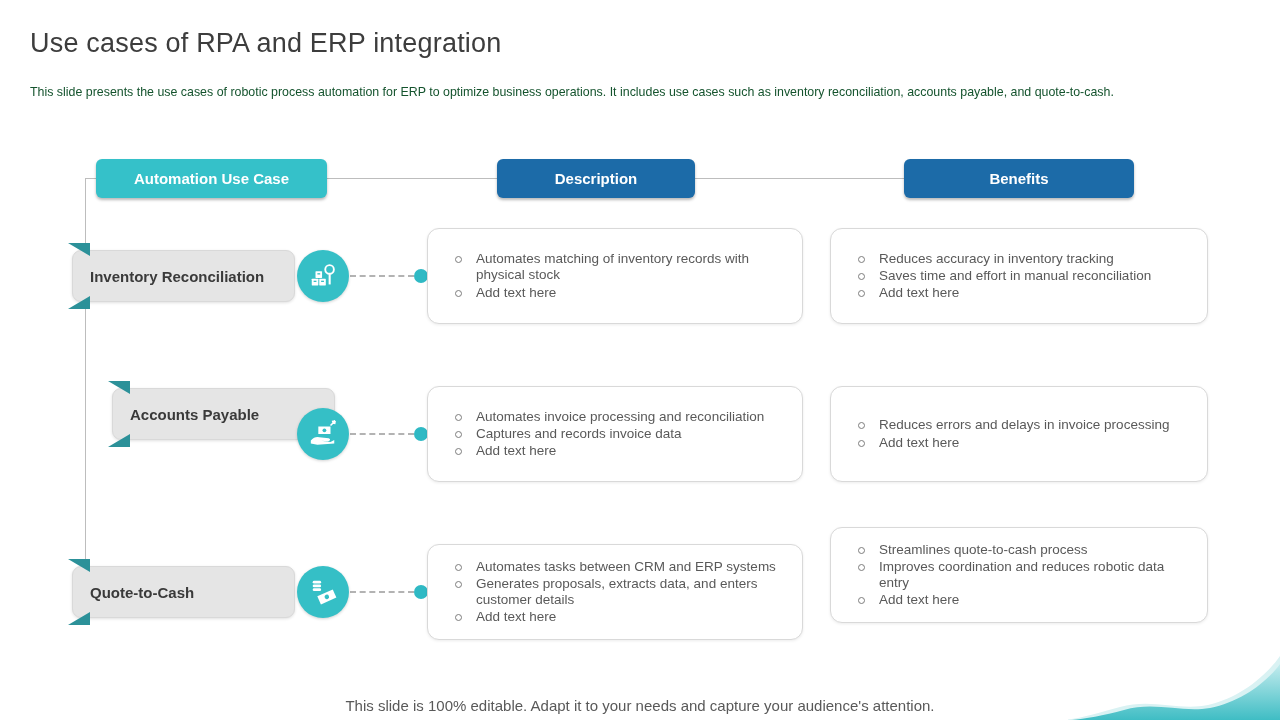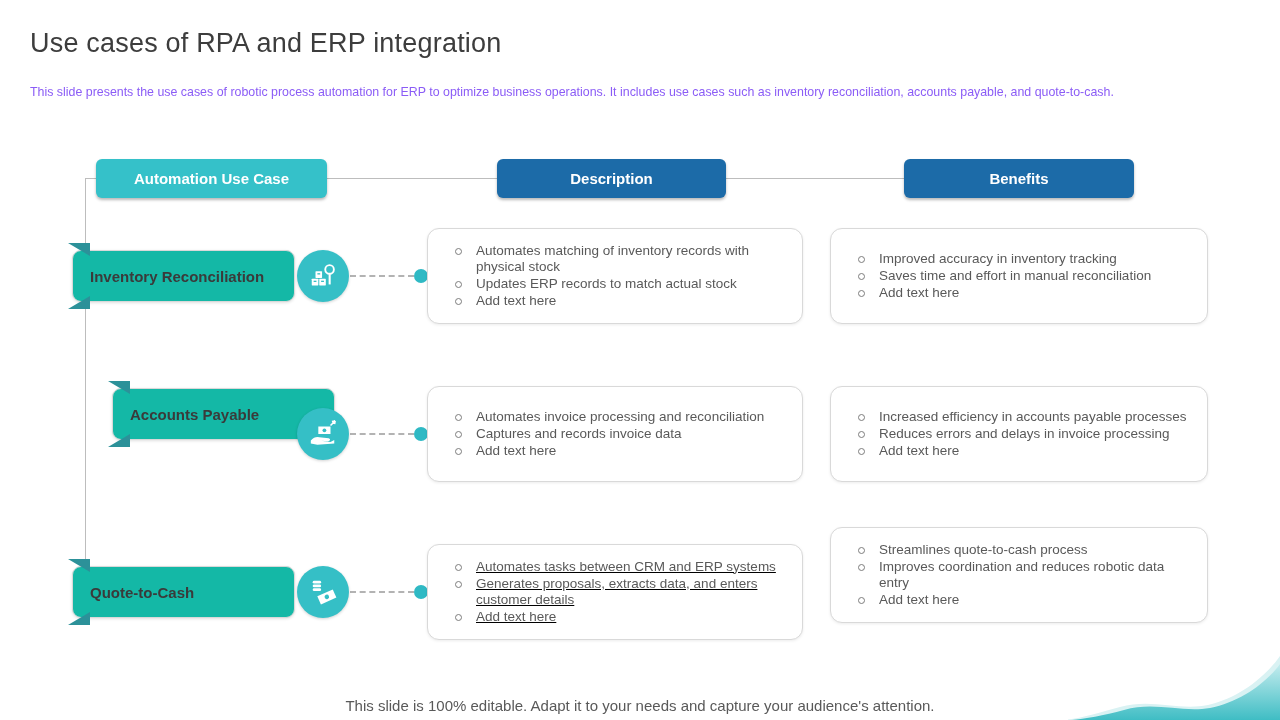--- a/index.html
+++ b/index.html
@@ -7,41 +7,41 @@
     position:relative; width:1280px; height:720px; margin:0 auto;
     background:#ffffff; overflow:hidden;
     font-family:"Liberation Sans","DejaVu Sans",sans-serif;
   }
   .title {
     position:absolute; left:30px; top:28px; margin:0;
     font-size:27px; font-weight:300; color:#3d3d3d; letter-spacing:.2px;
   }
   .subtitle {
     position:absolute; left:30px; top:85px; margin:0; width:1100px;
-    font-size:12.4px; color:#8b5cf6;
+    font-size:12.4px; color:#14532d;
   }
   
   .hline { position:absolute; left:85px; top:178px; width:850px; height:1px; background:#bdbdbd; }
   .vline { position:absolute; left:85px; top:178px; width:1px; height:437px; background:#bdbdbd; }
   
   .pill {
     position:absolute; top:159px; height:39px; border-radius:6px;
     display:flex; align-items:center; justify-content:center;
     color:#ffffff; font-weight:bold; font-size:15px;
     box-shadow:0 2px 3px rgba(0,0,0,.28);
   }
   .pill.teal { background:#35c1c9; }
   .pill.blue { background:#1c6ba8; }
   .pill.col1 { left:96px;  width:231px; }
-  .pill.col2 { left:497px; width:229px; }
+  .pill.col2 { left:497px; width:198px; }
   .pill.col3 { left:904px; width:230px; }
   
   .label-box {
     position:absolute; left:72px; width:223px; height:52px;
-    background:#14b8a6; border:1px solid #d9d9d9; border-radius:9px;
+    background:#e5e5e5; border:1px solid #d9d9d9; border-radius:9px;
     display:flex; align-items:center; padding-left:17px; box-sizing:border-box;
     font-size:15px; font-weight:bold; color:#3a3a3a;
     box-shadow:0 1px 3px rgba(0,0,0,.12); z-index:2;
   }
   .tri {
     position:absolute; left:-5px; width:22px; height:13px; background:#2c9199;
   }
   .tri.top    { top:-8px;    clip-path:polygon(0 0, 100% 0, 100% 100%); }
   .tri.bottom { bottom:-8px; clip-path:polygon(100% 0, 100% 100%, 0 100%); }
   .icon-circle {
@@ -108,27 +108,26 @@
       </g>
       <circle cx="23" cy="9" r="4.6" fill="none" stroke="#ffffff" stroke-width="2"></circle>
       <rect x="22" y="14" width="2.2" height="11" fill="#ffffff"></rect>
     </svg>
   </div>
   <div class="dash" style="top:275px;"></div>
   <div class="dot" style="top:269px;"></div>
   <div class="card desc" style="top:228px;">
     <ul>
         <li>Automates matching of inventory records with physical stock</li>
-        <li>Updates ERP records to match actual stock</li>
         <li>Add text here</li>
       </ul>
   </div>
   <div class="card bene" style="top:228px;">
     <ul>
-        <li>Improved accuracy in inventory tracking</li>
+        <li>Reduces accuracy in inventory tracking</li>
         <li>Saves time and effort in manual reconciliation</li>
         <li>Add text here</li>
       </ul>
   </div>
 
   <div class="label-box" style="top:388px;margin-left:40px;">
     <span class="tri top"></span>
     <span class="tri bottom"></span>
     <span>Accounts Payable</span>
   </div>
@@ -144,21 +143,20 @@
   <div class="dot" style="top:427px;"></div>
   <div class="card desc" style="top:386px;">
     <ul>
         <li>Automates invoice processing and reconciliation</li>
         <li>Captures and records invoice data</li>
         <li>Add text here</li>
       </ul>
   </div>
   <div class="card bene" style="top:386px;">
     <ul>
-        <li>Increased efficiency in accounts payable processes</li>
         <li>Reduces errors and delays in invoice processing</li>
         <li>Add text here</li>
       </ul>
   </div>
 
   <div class="label-box" style="top:566px;">
     <span class="tri top"></span>
     <span class="tri bottom"></span>
     <span>Quote-to-Cash</span>
   </div>
@@ -170,21 +168,21 @@
         <rect x="5" y="12" width="9" height="3" rx="1.5"></rect>
       </g>
       <g transform="rotate(-24 20 21)">
         <rect x="11" y="16.5" width="18" height="9.5" fill="#ffffff"></rect>
         <circle cx="20" cy="21.2" r="2.4" fill="#35bfc6"></circle>
       </g>
     </svg>
   </div>
   <div class="dash" style="top:591px;"></div>
   <div class="dot" style="top:585px;"></div>
-  <div class="card desc" style="top:544px;text-decoration:underline;">
+  <div class="card desc" style="top:544px;">
     <ul>
         <li>Automates tasks between CRM and ERP systems</li>
         <li>Generates proposals, extracts data, and enters customer details</li>
         <li>Add text here</li>
       </ul>
   </div>
   <div class="card bene" style="top:527px;">
     <ul>
         <li>Streamlines quote-to-cash process</li>
         <li>Improves coordination and reduces robotic data entry</li>

